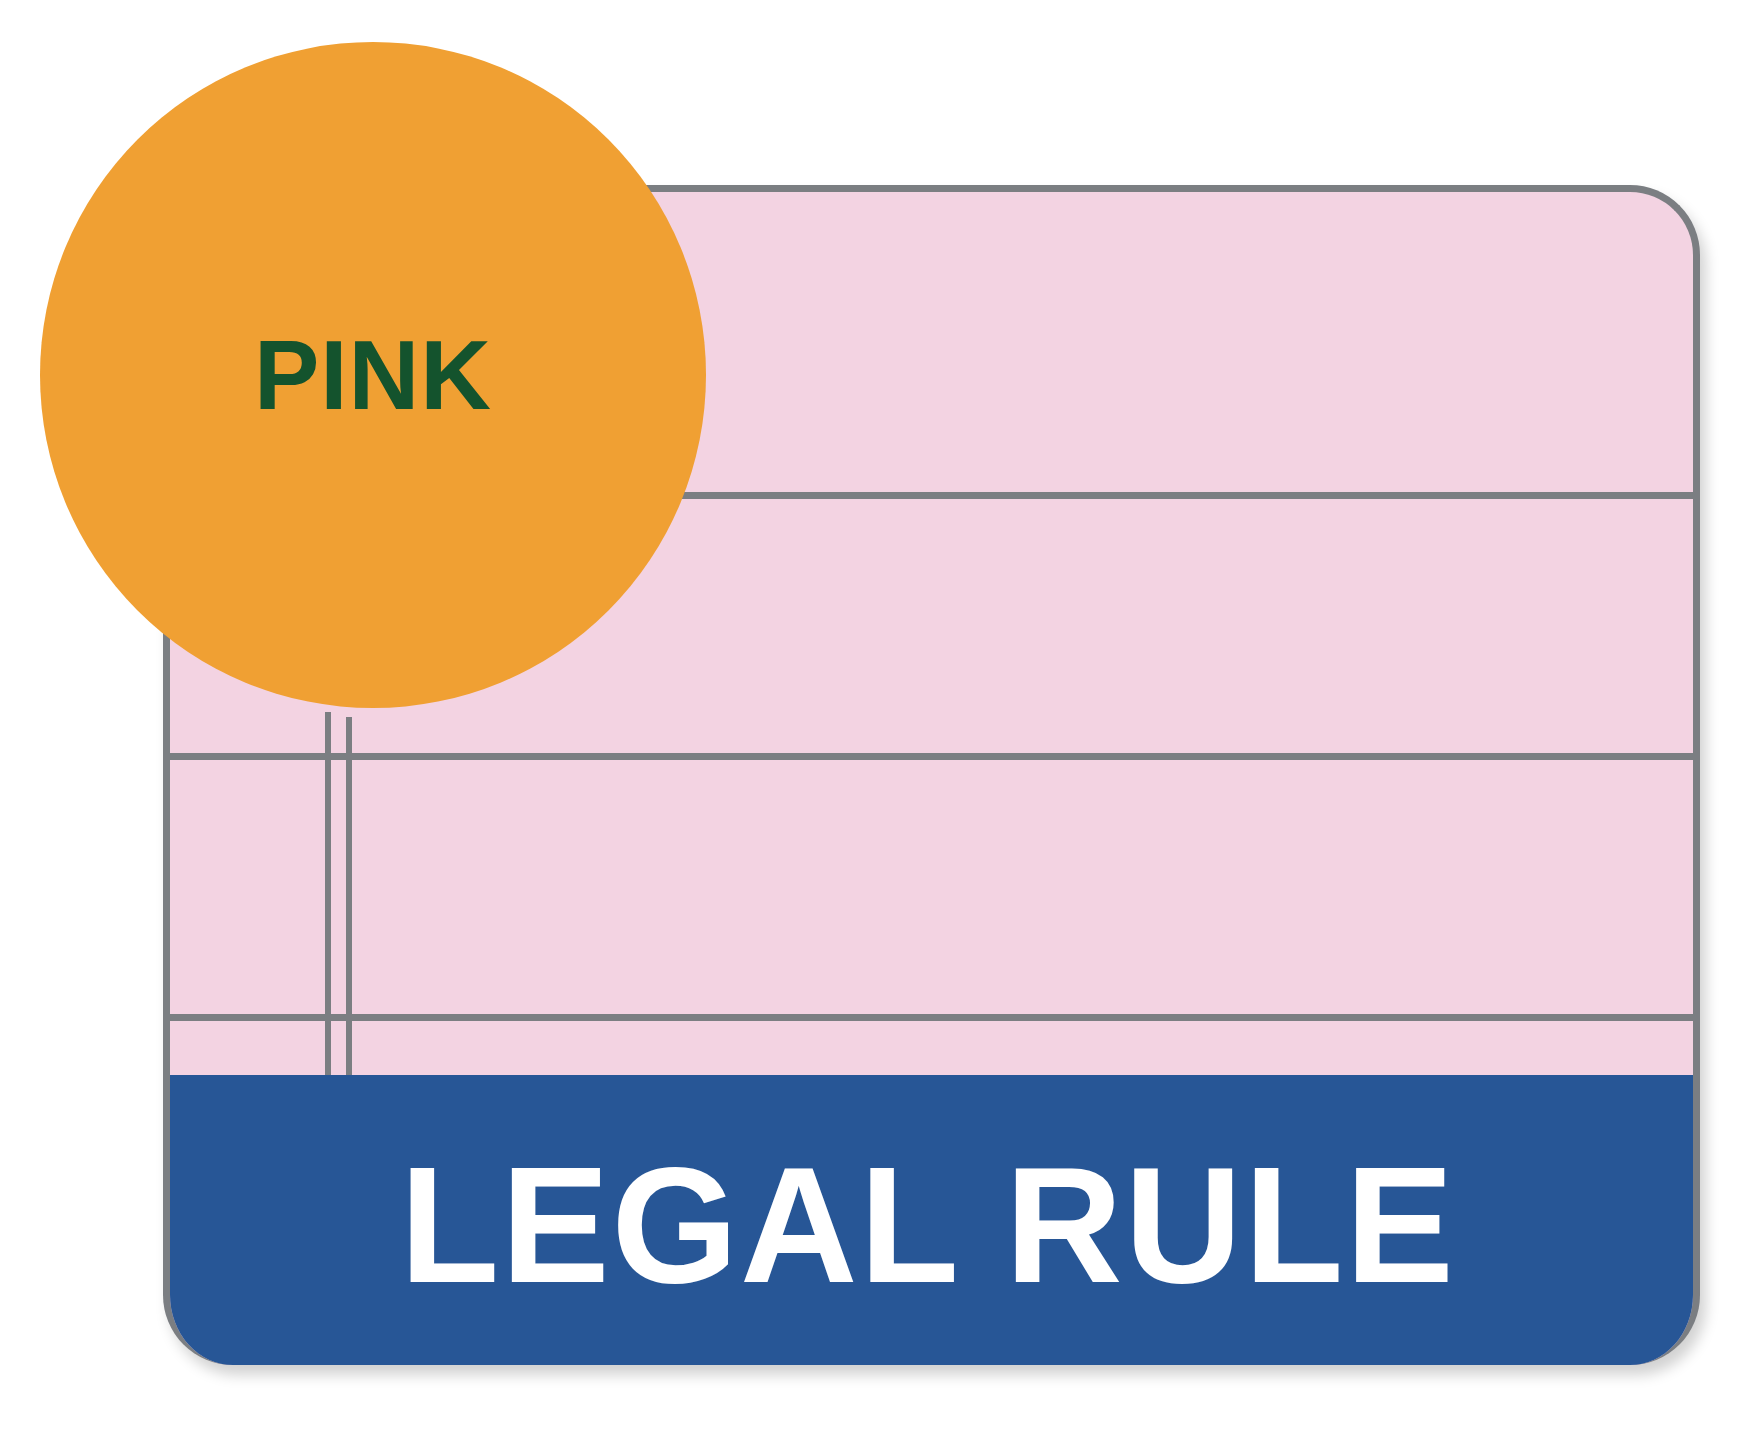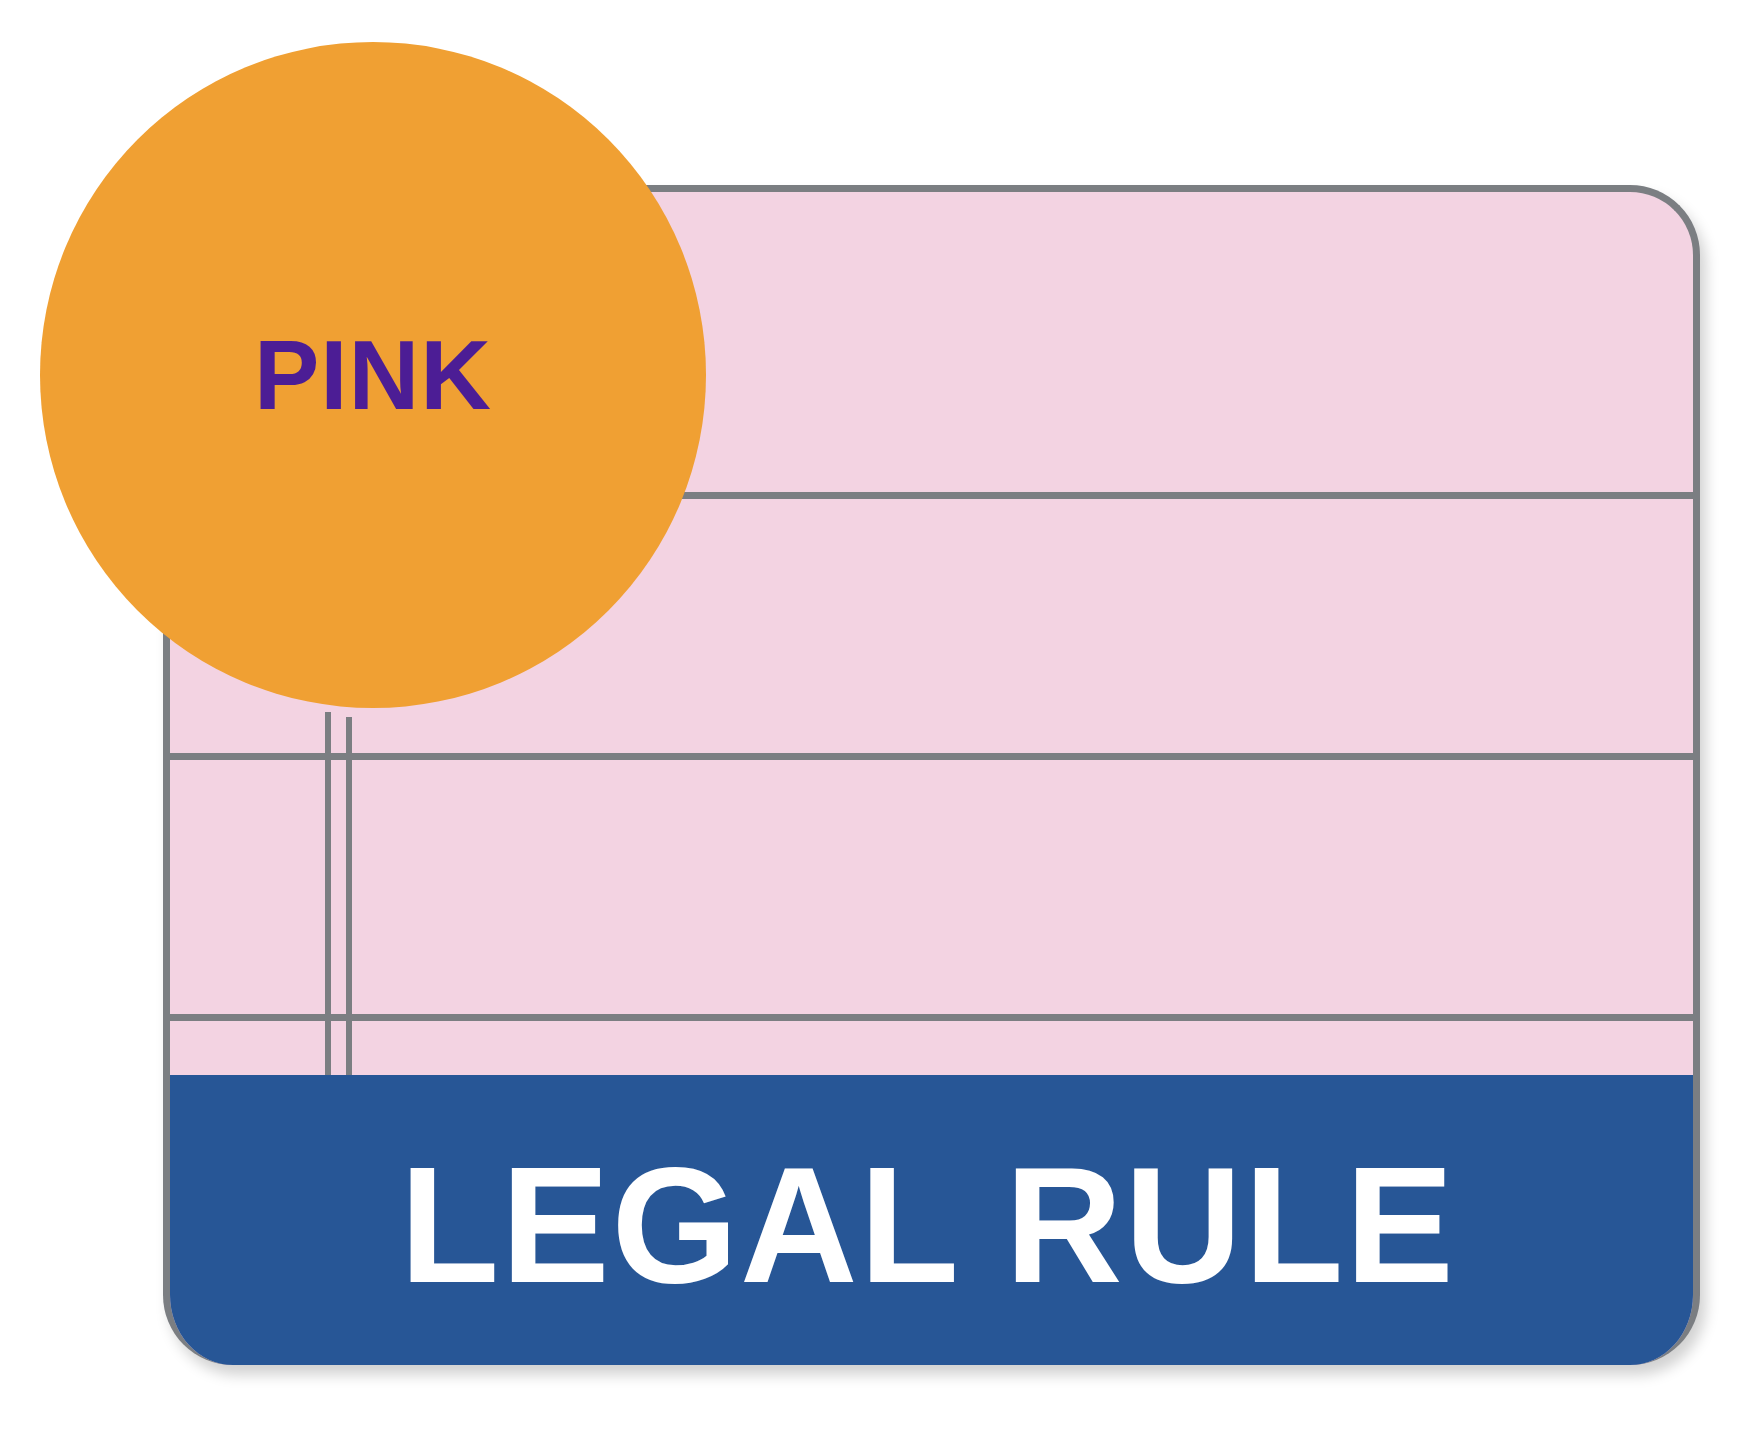--- a/index.html
+++ b/index.html
@@ -32,21 +32,21 @@
     color: #ffffff; font-weight: bold; font-size: 166px; letter-spacing: 2px;
     line-height: 1; margin-left: -8px; margin-top: 10px;
     transform: scaleX(0.98);
   }
   .badge {
     position: absolute; left: 40px; top: 42px; width: 666px; height: 666px;
     border-radius: 50%; background: #f0a033;
     display: flex; flex-direction: column; align-items: center; justify-content: center;
   }
   .badge-line {
-    color: #4c1d95; font-weight: bold; font-size: 98px; line-height: 118px;
+    color: #14532d; font-weight: bold; font-size: 98px; line-height: 118px;
     letter-spacing: 1px;
   }
 </style>
 </head>
 <body>
 
 <div class="card">
   <div class="rule" style="left:440px; right:0; top:300px;"></div>
   <div class="rule" style="left:0; right:0; top:561px;"></div>
   <div class="rule" style="left:0; right:0; top:822px;"></div>

